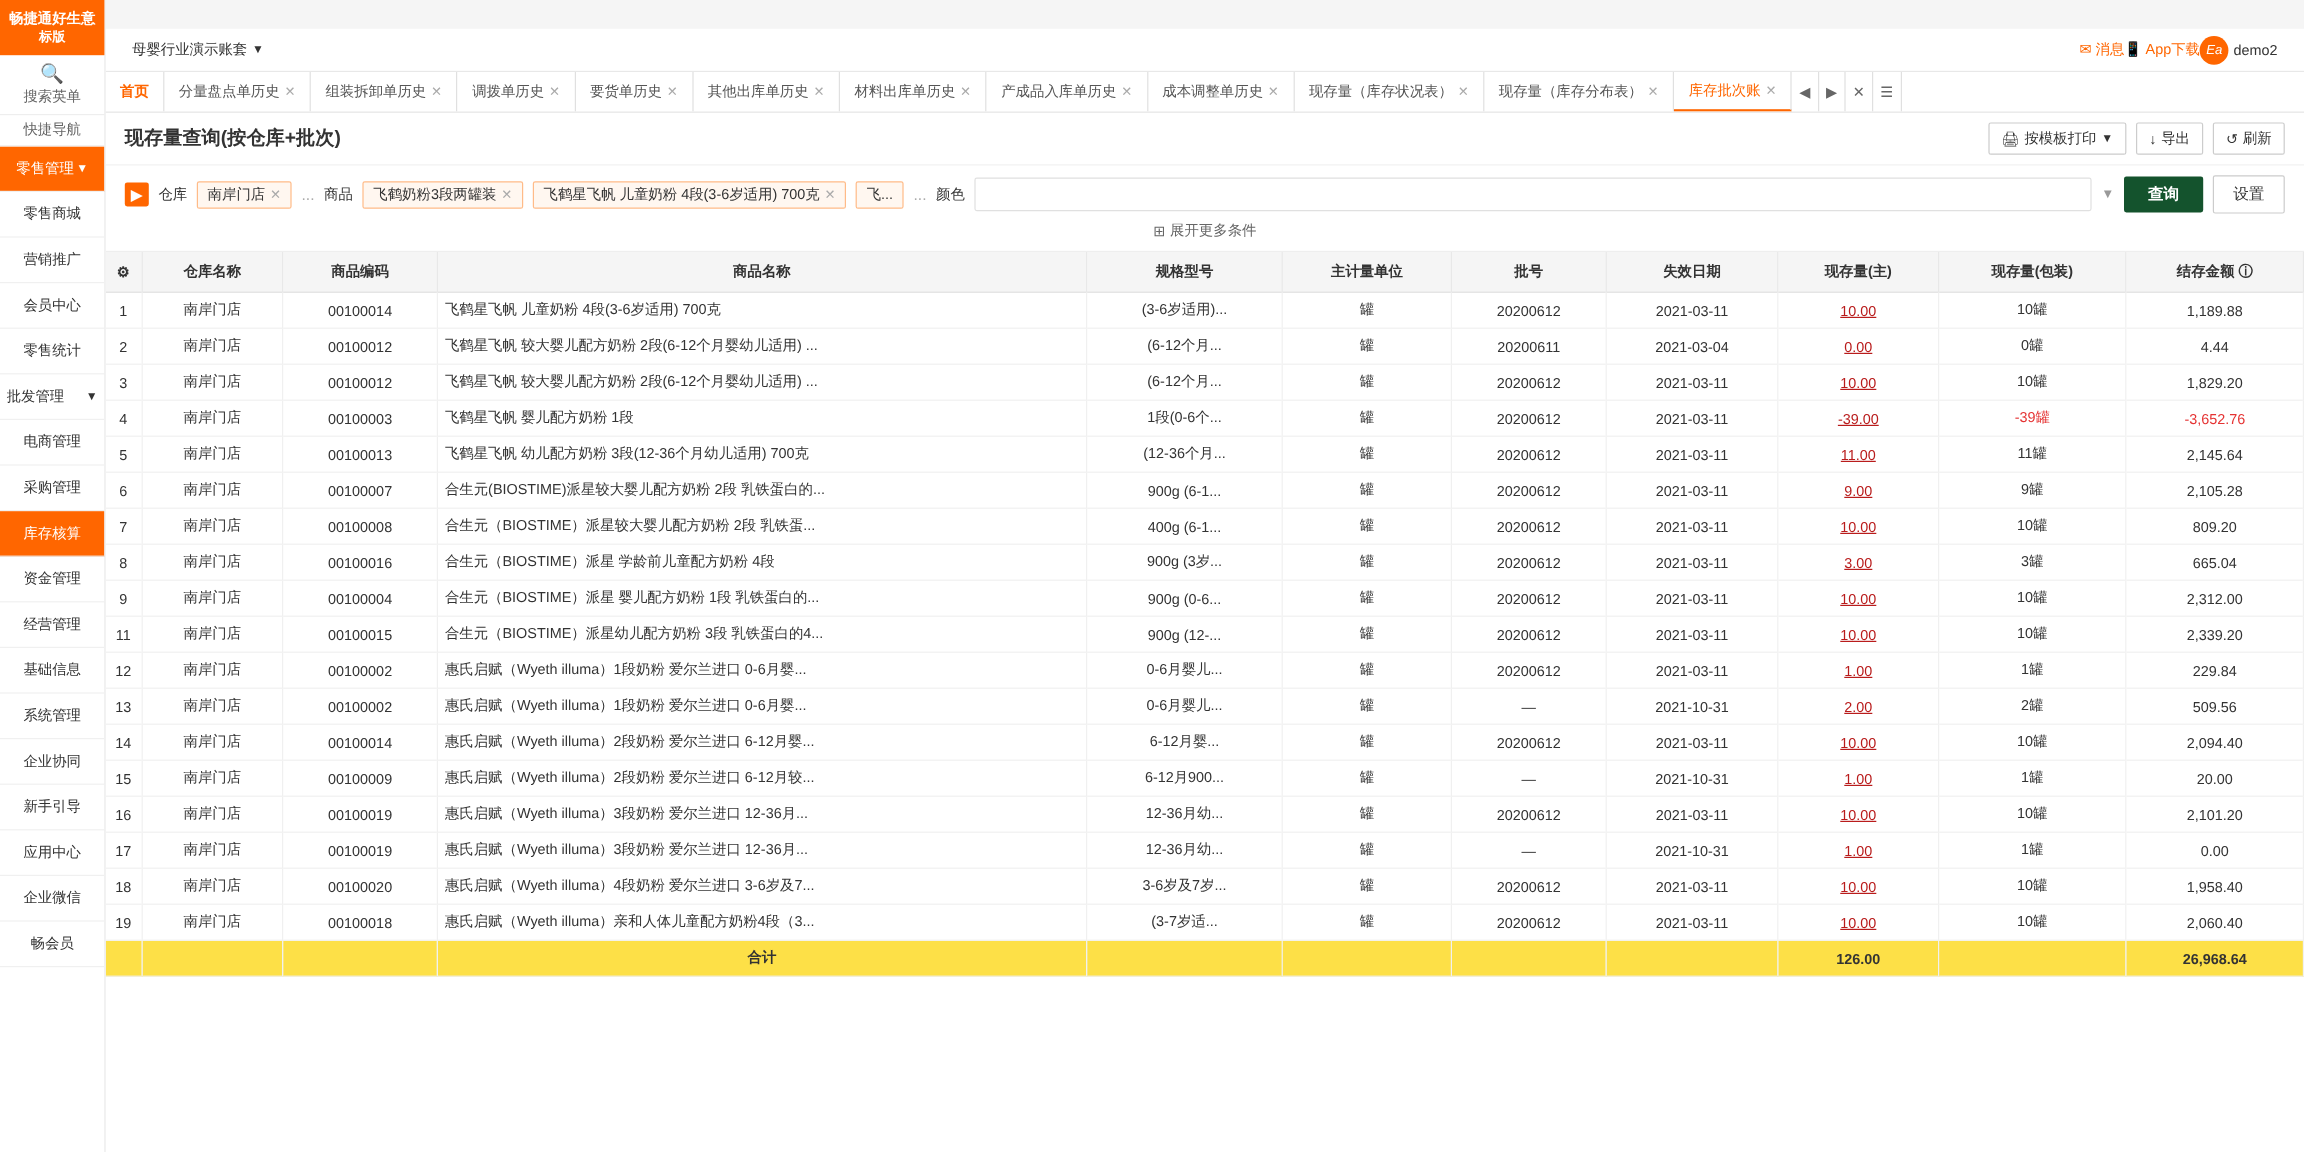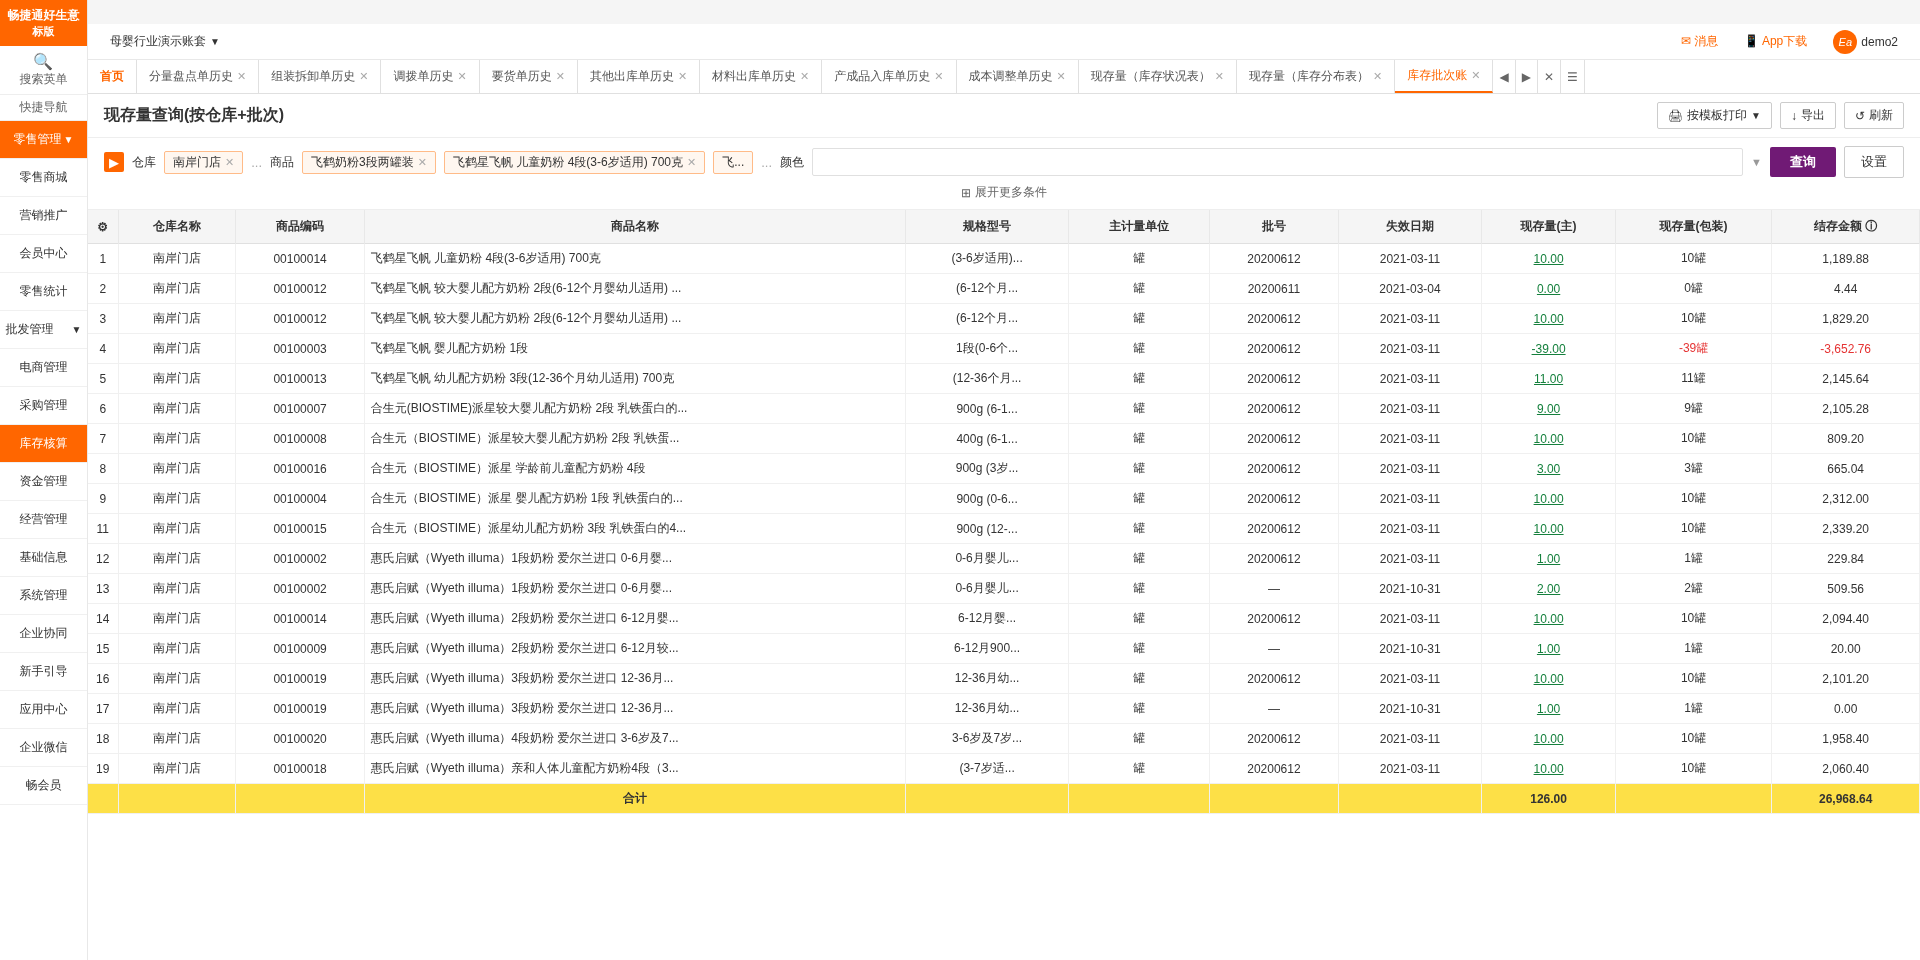--- a/index.html
+++ b/index.html
@@ -78,21 +78,21 @@
       align-items: center;
       gap: 4px;
       color: #333;
       font-size: 13px;
       cursor: pointer;
     }
     .topbar-right {
       margin-left: auto;
       display: flex;
       align-items: center;
-      gap: 26px;
+      gap: 0;
       color: #333;
       font-size: 13px;
     }
     .topbar-icon { color: #ff6600; cursor: pointer; }
 
     
     .tabbar {
       background: #fff;
       border-bottom: 1px solid #e0e0e0;
       display: flex;
@@ -223,21 +223,21 @@
       background: #fff7f0;
       border: 1px solid #ffbb88;
       padding: 2px 8px;
       border-radius: 2px;
       color: #333;
       font-size: 12px;
     }
     .filter-tag .remove { color: #aaa; cursor: pointer; font-size: 11px; }
     .filter-more { color: #aaa; font-size: 13px; cursor: pointer; }
     .btn-query {
-      background: #701a75;
+      background: #14532d;
       color: #fff;
       border: none;
       padding: 6px 20px;
       border-radius: 2px;
       cursor: pointer;
       font-size: 13px;
       font-weight: bold;
     }
     .btn-settings {
       background: #fff;
@@ -292,21 +292,21 @@
     tbody td {
       padding: 6px 6px;
       text-align: center;
       color: #333;
       font-size: 12px;
       border-right: 1px solid #f0f0f0;
       white-space: nowrap;
     }
     .td-left { text-align: left; }
     .text-red { color: #e53333; }
-    .text-link { color: #15803d; text-decoration: underline; cursor: pointer; }
+    .text-link { color: #b91c1c; text-decoration: underline; cursor: pointer; }
     .gear-col { width: 30px; }
 
     
     .table-wrap::-webkit-scrollbar { width: 6px; height: 6px; }
     .table-wrap::-webkit-scrollbar-thumb { background: #ccc; border-radius: 3px; }
   </style>
 </head>
 <body>
 
 <div class="sidebar">

